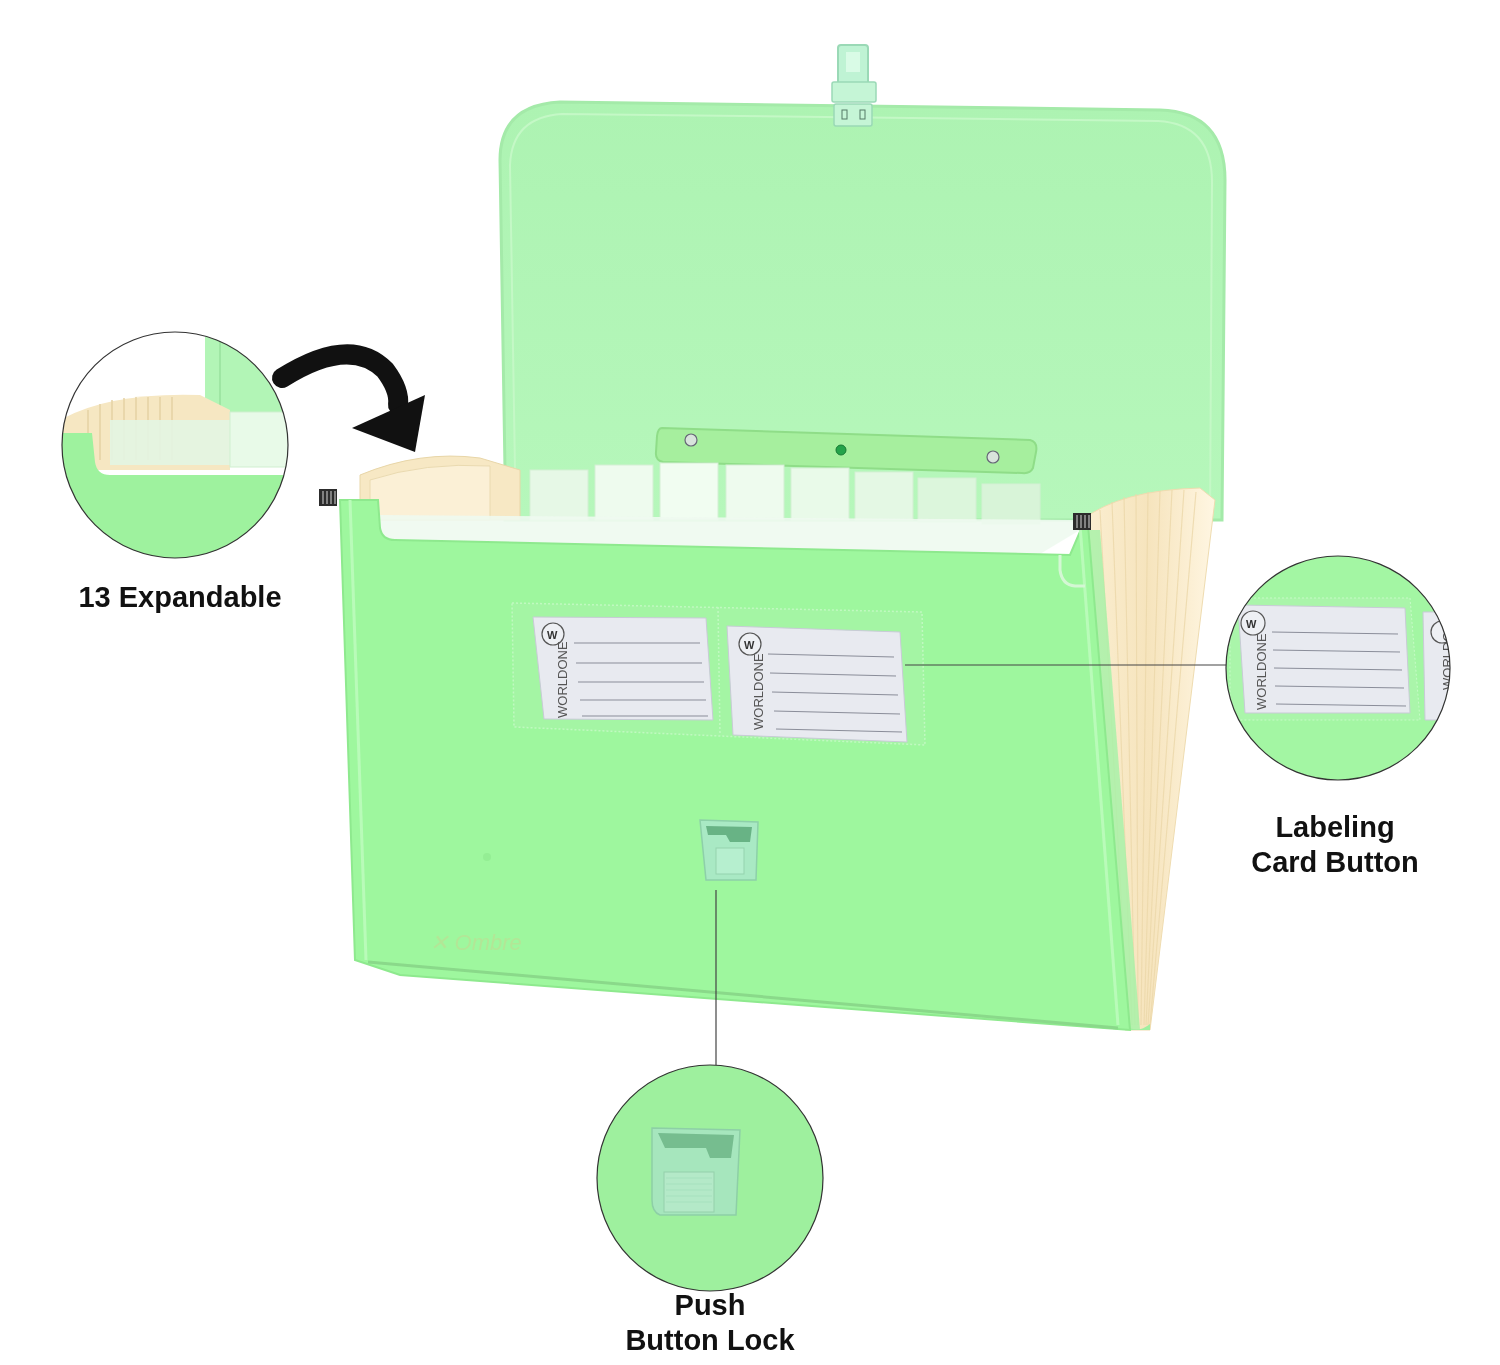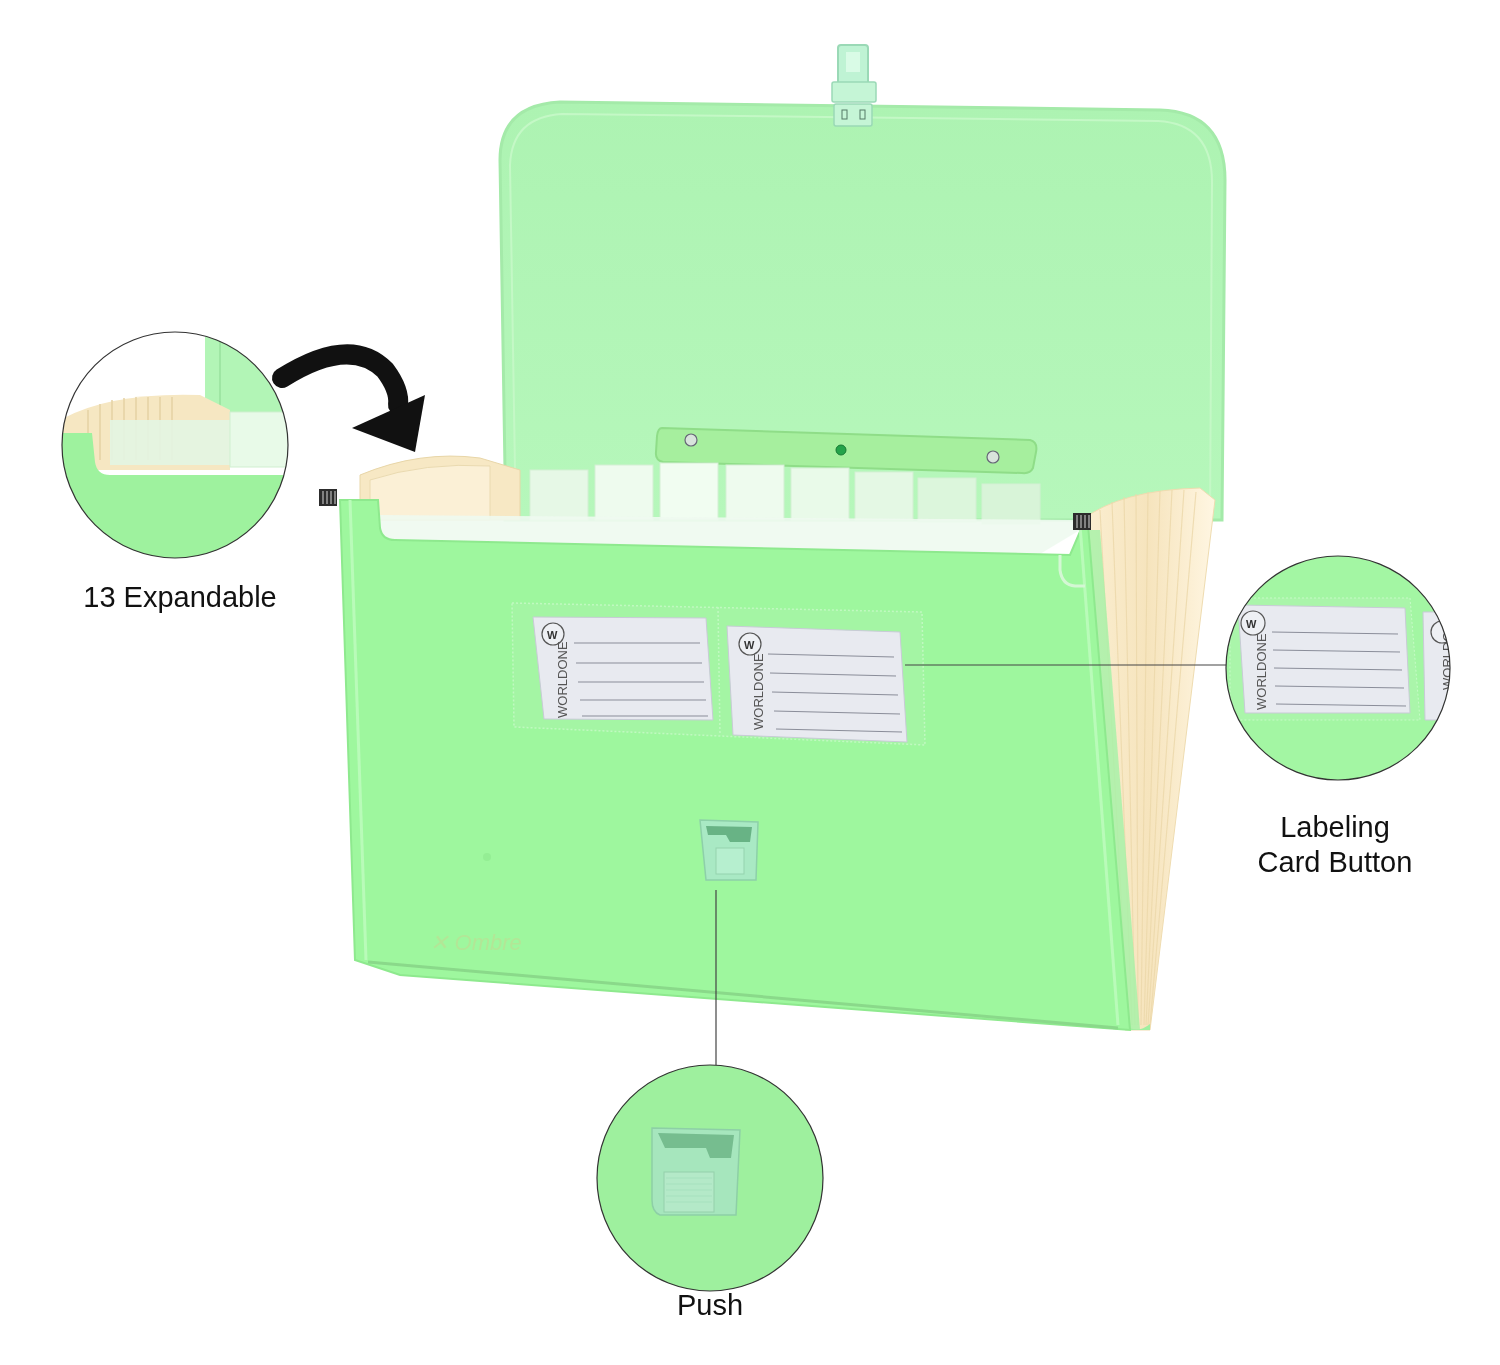--- a/index.html
+++ b/index.html
@@ -7,21 +7,21 @@
     .stage { position: absolute; left: 0; top: 0; width: 1500px; height: 1365px; }
     .label {
       position: absolute;
       font-family: "Liberation Sans", sans-serif;
       font-size: 29px;
       line-height: 35px;
       color: #111111;
       text-align: center;
       white-space: nowrap;
     }
-    .label span { display: block; }
+    .label span { display: block; font-weight: bold; }
     .lbl-compartment { left: 40px; top: 580px; width: 280px; }
     .lbl-pocket { left: 1210px; top: 798px; width: 250px; margin-top: 12px; }
     .lbl-lock { left: 590px; top: 1288px; width: 240px; }
     svg text { font-family: "Liberation Sans", sans-serif; }
   </style>
 </head>
 <body>
 
 <div class="stage">
   <svg width="1500" height="1365" viewBox="0 0 1500 1365" xmlns="http://www.w3.org/2000/svg">
@@ -244,14 +244,15 @@
   
   <div class="label lbl-compartment">
     <span>13 Expandable</span>
   </div>
   <div class="label lbl-pocket">
     <span>Labeling</span>
     <span>Card Button</span>
   </div>
   <div class="label lbl-lock">
     <span>Push</span>
+    <span>Button Lock</span>
   </div>
 </div>
 
 </body></html>

